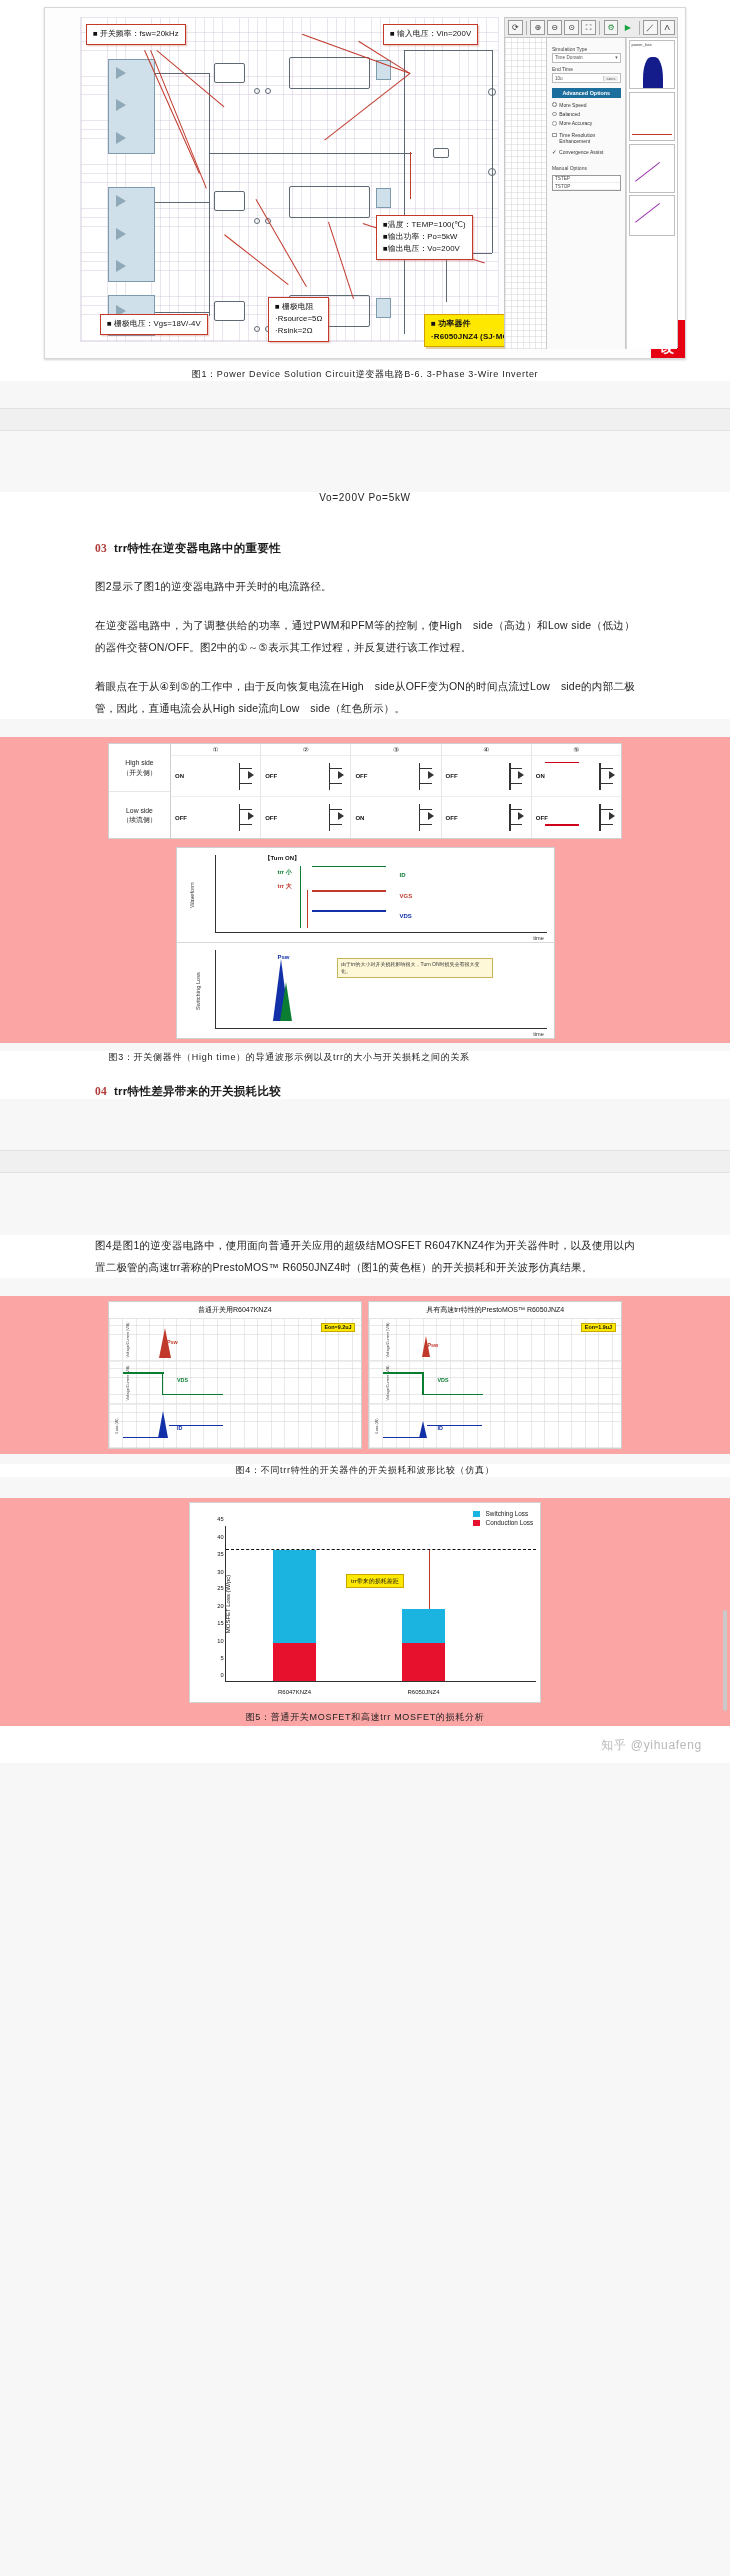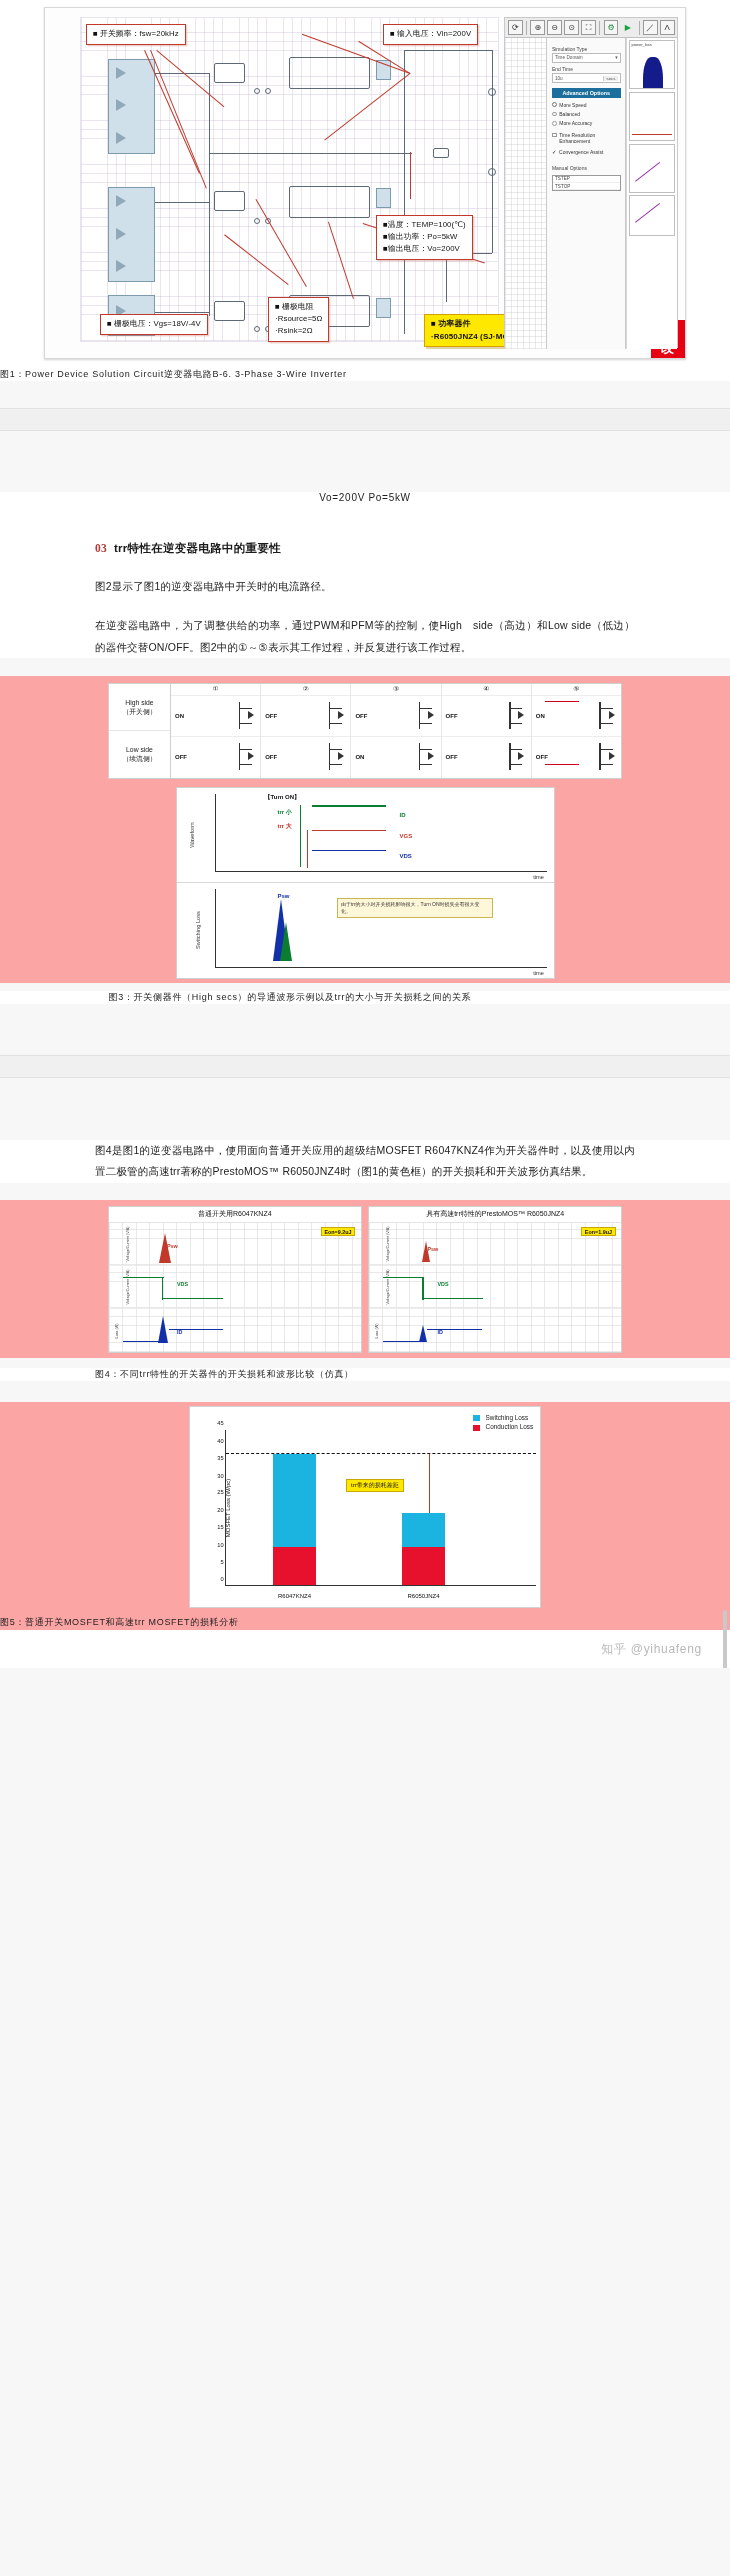--- a/index.html
+++ b/index.html
@@ -20,21 +20,21 @@
   .body-wrap { width:730px; background:#fff; padding:0 95px; }
   p.txt {
     font-size:10.5px; line-height:2.05; margin:0 0 17.6px 0;
     color:#222; letter-spacing:0.2px; text-align:justify;
   }
   h2.sec {
     font-size:11.5px; font-weight:bold; margin:0 0 20px 0; letter-spacing:0.3px;
   }
   h2.sec .num { color:#b03a3a; margin-right:6.8px; font-family:"Liberation Serif",serif; }
   .center-note { text-align:center; font-size:10px; letter-spacing:0.7px; color:#222; margin:0; padding:0; }
-  .fig-cap { font-size:9px; color:#222; letter-spacing:0.7px; margin:9.5px 0 0 0; }
+  .fig-cap { text-align:center; font-size:9px; color:#222; letter-spacing:0.7px; margin:9.5px 0 0 0; }
   .fig-cap.left { text-align:left; }
 
   
   .fig1-outer { width:730px; background:#fff; padding:6.8px 0 0 0; }
   .fig1 {
     position:relative; margin:0 auto; width:642px; height:352px;
     background:#fdfdfd; border:0.7px solid #d8d8d8; box-shadow:0 0.7px 2px rgba(0,0,0,.18);
     overflow:hidden;
   }
   .sch {
@@ -366,20 +366,21 @@
     <p class="center-note">Vo=200V  Po=5kW</p>
 
     <div style="height:38px;"></div>
 
     <h2 class="sec">
       <span class="num">03</span><span>trr特性在逆变器电路中的重要性</span>
     </h2>
 
     <p class="txt">图2显示了图1的逆变器电路中开关时的电流路径。</p>
     <p class="txt">在逆变器电路中，为了调整供给的功率，通过PWM和PFM等的控制，使High　side（高边）和Low side（低边）的器件交替ON/OFF。图2中的①～⑤表示其工作过程，并反复进行该工作过程。</p>
+    <p class="txt">着眼点在于从④到⑤的工作中，由于反向恢复电流在High　side从OFF变为ON的时间点流过Low　side的内部二极管，因此，直通电流会从High side流向Low　side（红色所示）。</p>
   </div>
 
   <div class="block" style="padding:6.8px 0 4px 0;">
     <div class="fig2">
       <div class="f2-side">
         <div>High side<br>（开关侧）</div>
         <div>Low side<br>（续流侧）</div>
       </div>
       <div class="f2-cols">
 
@@ -528,22 +529,25 @@
         <div class="f3-tag" style="left:101px;top:10.8px;color:#1230a8;">Psw</div>
         <div class="f3-cur" style="left:96px;top:16px;width:0;height:0;border-left:8.8px solid transparent;border-right:8.8px solid transparent;border-bottom:62px solid #1230a8;"></div>
         <div class="f3-cur" style="left:103px;top:39px;width:0;height:0;border-left:6px solid transparent;border-right:6px solid transparent;border-bottom:39px solid #0a7d32;"></div>
         <div class="f3-note" style="left:160px;top:15px;width:156px;">由于trr的大小对开关损耗影响很大，Turn ON时损失会有很大变化。</div>
         <div class="f3-xlab">time</div>
       </div>
     </div>
   </div>
 
   <div class="body-wrap">
-    <p class="fig-cap left" style="margin:8px 0 20px 13.5px;">图3：开关侧器件（High secs）的导通波形示例以及trr的大小与开关损耗之间的关系</p>
-
+    <p class="fig-cap left" style="margin:8px 0 20px 13.5px;">图3：开关侧器件（High time）的导通波形示例以及trr的大小与开关损耗之间的关系</p>
+
+    <h2 class="sec">
+      <span class="num">04</span><span>trr特性差异带来的开关损耗比较</span>
+    </h2>
   </div>
 
   <div class="gap" style="height:31px;"></div>
   <div class="divider"></div>
   <div class="gap" style="height:62px;"></div>
 
   <div class="body-wrap">
     <p class="txt">图4是图1的逆变器电路中，使用面向普通开关应用的超级结MOSFET R6047KNZ4作为开关器件时，以及使用以内置二极管的高速trr著称的PrestoMOS™ R6050JNZ4时（图1的黄色框）的开关损耗和开关波形仿真结果。</p>
   </div>
 

